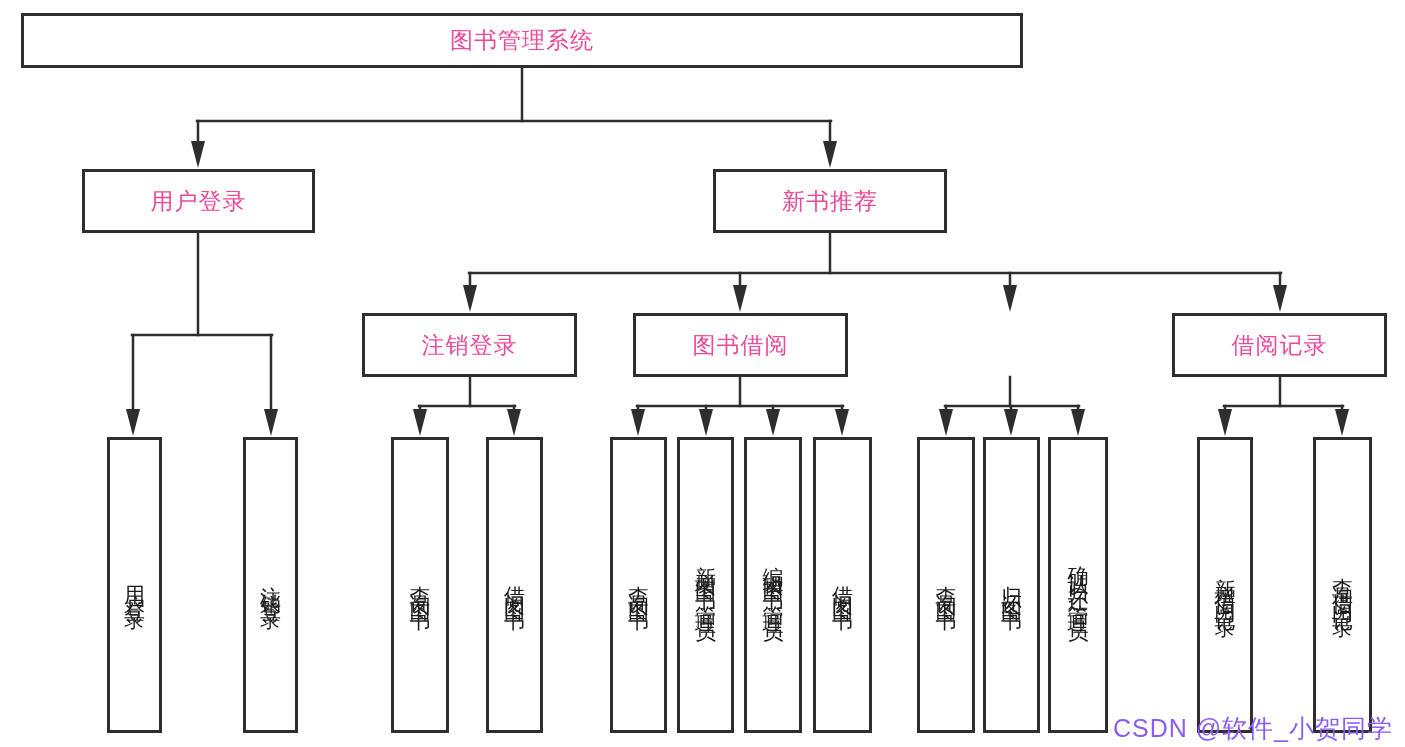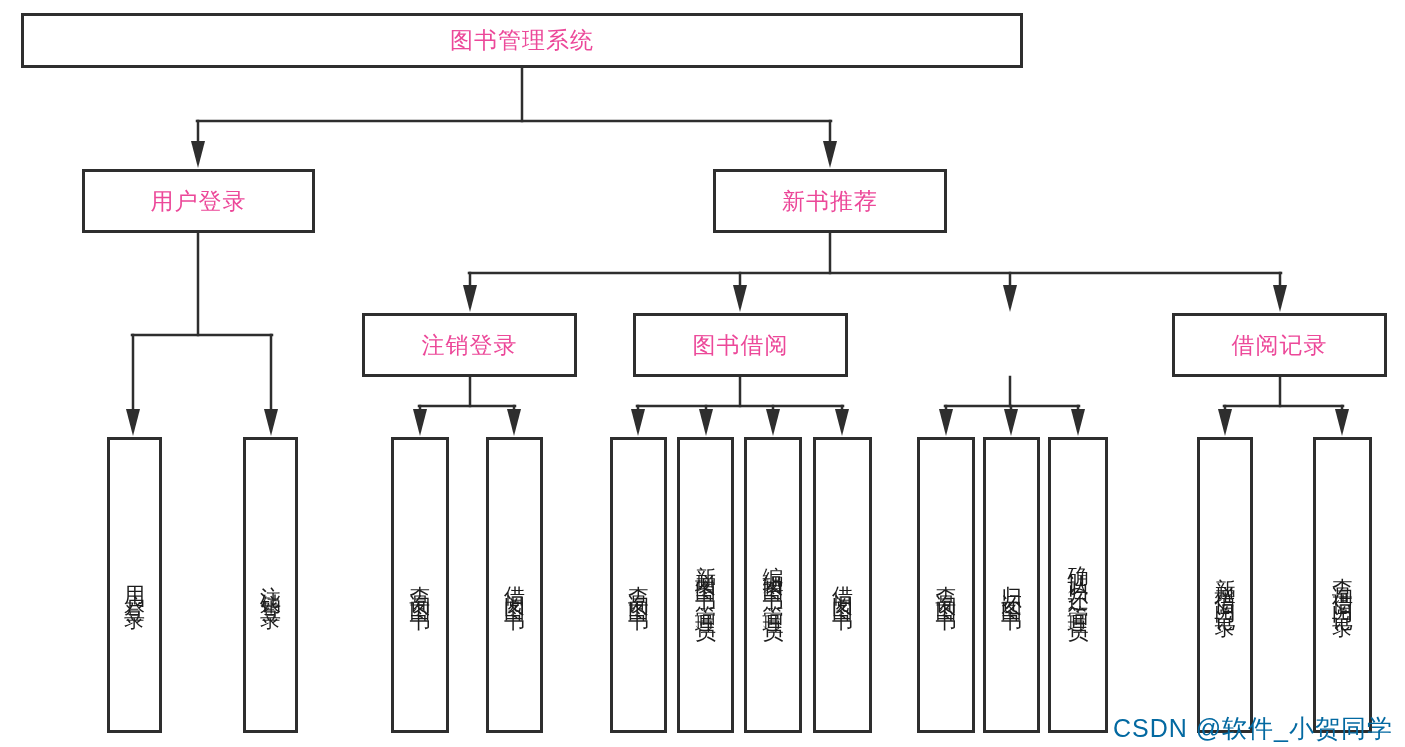--- a/index.html
+++ b/index.html
@@ -46,21 +46,21 @@
     white-space: nowrap;
     font-size: 21px;
     letter-spacing: 8px;
     color: #1c1c1c;
   }
   .watermark {
     position: absolute;
     right: 12px;
     bottom: 2px;
     font-size: 25px;
-    color: #0369a1;
+    color: #8b5cf6;
     letter-spacing: 1px;
     z-index: 2;
     white-space: nowrap;
     text-align: right;
   }
   svg line { stroke: #2e2e2e; stroke-width: 2.5; stroke-linecap: square; }
   svg polygon { fill: #2e2e2e; }
 </style>
 </head>
 <body>

